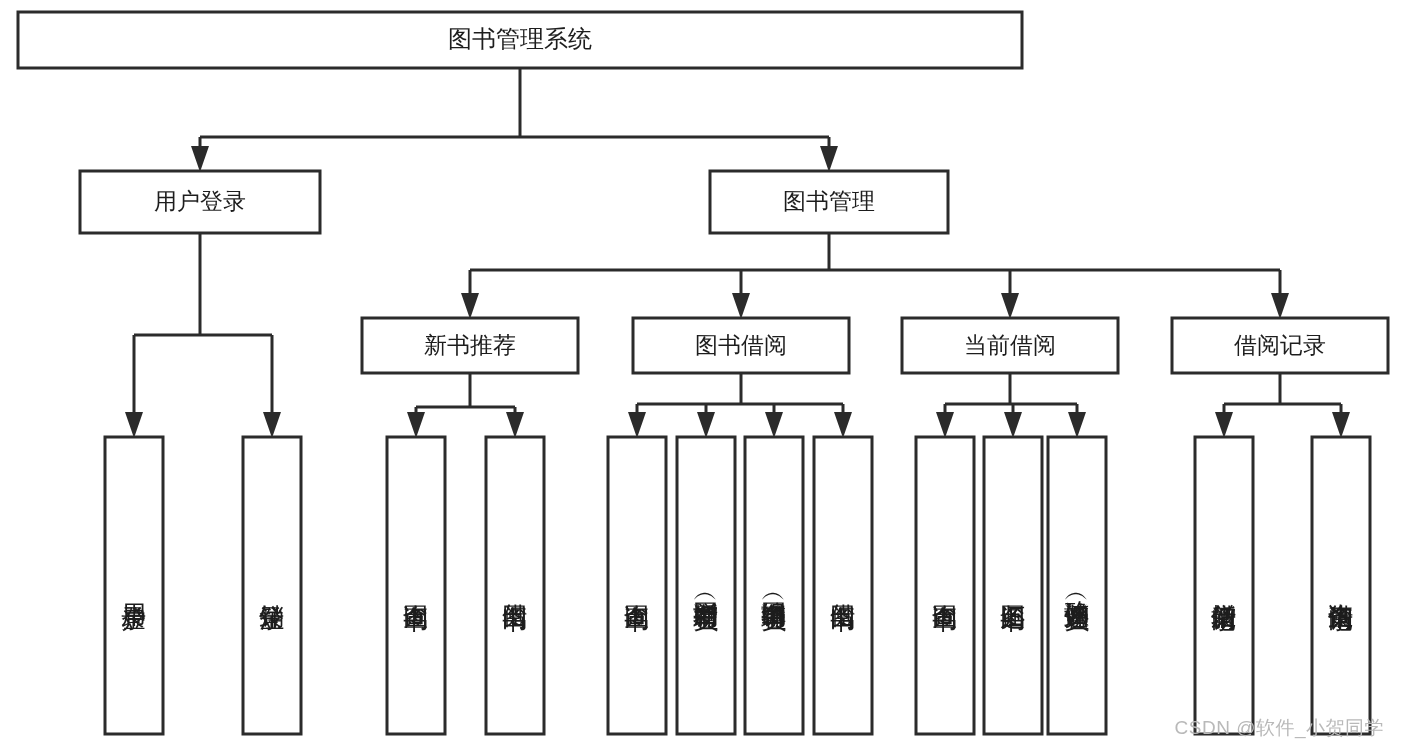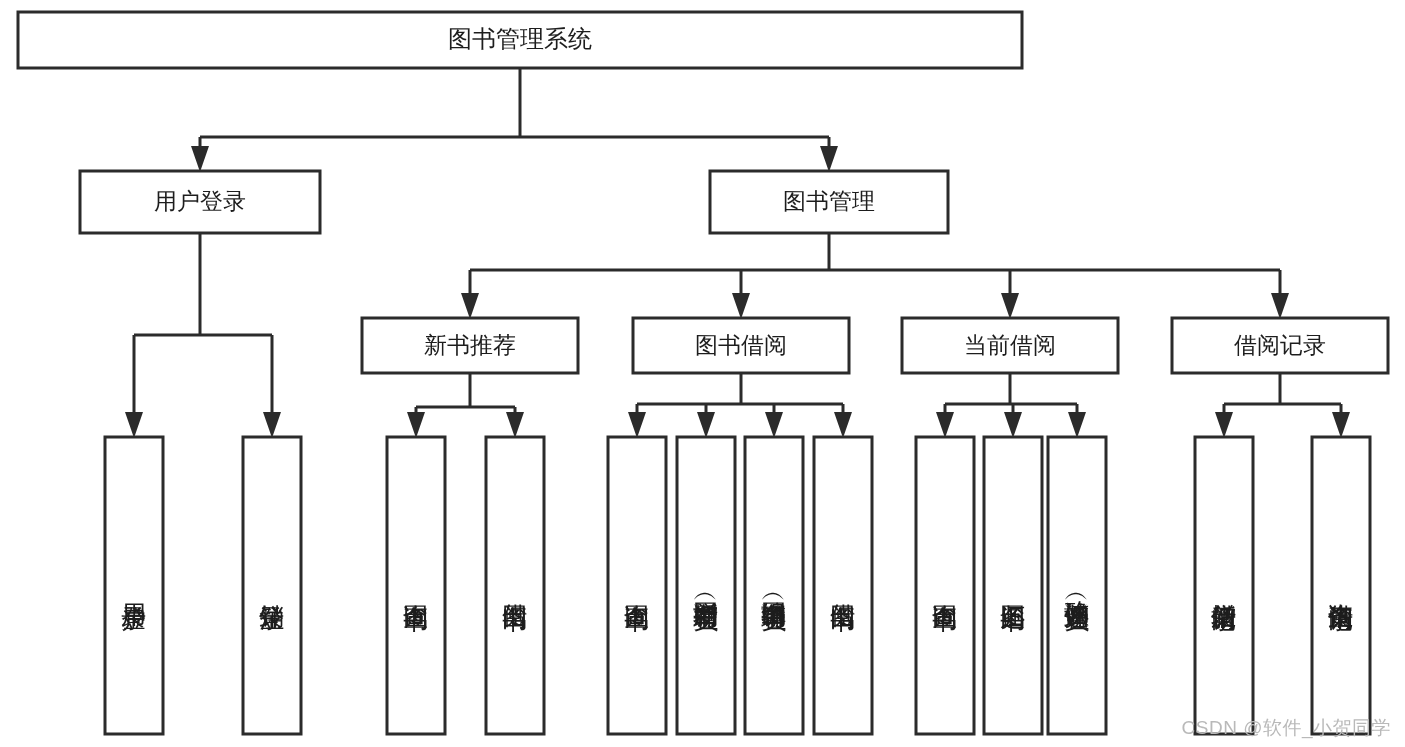--- a/index.html
+++ b/index.html
@@ -66,21 +66,21 @@
     text-orientation: upright;
     font-family: "Liberation Sans", "DejaVu Sans", sans-serif;
     font-size: 25px;
     line-height: 1.05;
     color: #1d1d1d;
     letter-spacing: 1px;
     white-space: nowrap;
   }
   .watermark {
     position: absolute;
-    right: 14px;
+    right: 21px;
     bottom: 6px;
     font-family: "Liberation Sans", "DejaVu Sans", sans-serif;
     font-size: 19px;
     color: #b9b9b9;
     letter-spacing: 0.5px;
     user-select: none;
     pointer-events: none;
   }
 </style>
 </head>

